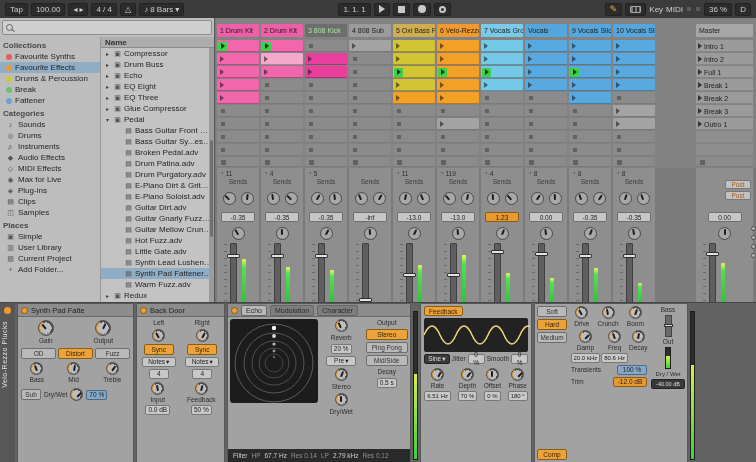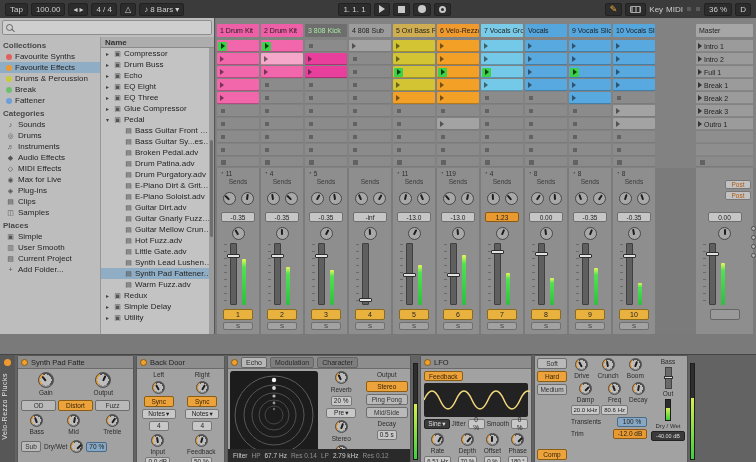--- a/index.html
+++ b/index.html
@@ -77,21 +77,21 @@
   .fhandle{position:absolute;left:10px;width:13px;height:4px;background:#e2e2e2;border:1px solid #2e2e2e;border-radius:1px;z-index:2}
   .fmeter{position:absolute;left:25px;bottom:1px;width:4px;background:linear-gradient(#e8f858 0,#52e052 18%,#2fbf3f 100%);border-radius:1px}
   .act{width:30px;height:11px;line-height:10px;margin:3px auto 0;background:#e9b23f;border:1px solid #8a6a1c;border-radius:2px;text-align:center;font-size:7px;color:#222}
   .solo{width:30px;height:8px;margin:2px auto 0;background:#a2a2a2;border:1px solid #6f6f6f;border-radius:2px;font-size:6px;line-height:7px;text-align:center;color:#333}
   .posts{height:32px;width:100%;display:flex;flex-direction:column;align-items:flex-end;gap:2px;padding:2px 2px 0 0}
   .post{width:26px;height:9px;line-height:8px;color:#b05a10;font-size:6.5px;background:#c2c2c2;border:1px solid #777;text-align:center;border-radius:2px}
   .mastact{background:#9a9a9a;border-color:#666}
   .rtoggles{position:absolute;right:0;top:208px;width:6px;display:flex;flex-direction:column;gap:4px;align-items:center}
   .rtog{width:5px;height:5px;border-radius:50%;background:#b5b5b5;border:1px solid #4e4e4e}
   
-  .devbar{position:absolute;left:0;bottom:0;right:0;height:108px;background:#636363;border-top:1px solid #454545;display:flex;gap:2px;overflow:hidden;z-index:4}
+  .devbar{position:absolute;left:0;bottom:0;right:0;height:160px;background:#636363;border-top:1px solid #454545;display:flex;gap:2px;overflow:hidden;z-index:4}
   .chaintab{width:15px;background:#575757;position:relative;flex:none}
   .chaintab .cdot{position:absolute;top:4px;left:4px;width:7px;height:7px;border-radius:50%;background:#f09a2e}
   .vtxt{position:absolute;top:18px;left:1px;writing-mode:vertical-rl;transform:rotate(180deg);font-size:7px;color:#e4e4e4;letter-spacing:.5px;white-space:nowrap}
   .dev{background:#a2a2a2;border:1px solid #575757;border-bottom:0;border-radius:2px 2px 0 0;display:flex;flex-direction:column;flex:none;overflow:hidden}
   .dtitle{height:13px;background:#8d8d8d;border-bottom:1px solid #6a6a6a;display:flex;align-items:center;gap:3px;padding:0 3px;font-size:7.5px;color:#1f1f1f;flex:none;white-space:nowrap;overflow:hidden}
   .pwr{width:7px;height:7px;border-radius:50%;background:#f0a22e;border:1px solid #8a5a10;flex:none}
   .dbody{flex:1;position:relative;font-size:7px;overflow:hidden}
   .dlabel{font-size:6.5px;color:#2c2c2c;text-align:center;line-height:8px;white-space:nowrap}
   .vbox{background:#c8c8c8;border:1px solid #777;border-radius:2px;font-size:6.5px;padding:0 2px;text-align:center;color:#222;height:10px;line-height:8px;display:inline-flex;align-items:center;justify-content:center;gap:1px}
   .vbox.dark{background:#3a3a3a;color:#ddd;border-color:#222}
@@ -256,21 +256,21 @@
           </li>
         </ul>
       <div class="btitle">Places</div>
       <ul id="bsec-2">
           <li class="b-item">
             <span class="b-ic">▣</span>
             <span class="b-lb">Simple</span>
           </li>
           <li class="b-item">
             <span class="b-ic">▥</span>
-            <span class="b-lb">User Smooth</span>
+            <span class="b-lb">User Library</span>
           </li>
           <li class="b-item">
             <span class="b-ic">▧</span>
             <span class="b-lb">Current Project</span>
           </li>
           <li class="b-item">
             <span class="b-ic">+</span>
             <span class="b-lb">Add Folder...</span>
           </li>
         </ul>
@@ -1242,24 +1242,20 @@
         <span class="fb-dim">Res 0.12</span>
       </div>
     </div>
   </div>
 
   <div class="devmeter">
       <span class="dm" style="height:58%"></span>
     </div>
 
   <div class="dev" style="width:112px">
-    <div class="dtitle">
-      <span class="pwr"></span>
-      <span>LFO</span>
-    </div>
     <div class="dbody">
       <div class="chiprow">
         <span class="chip">Feedback</span>
       </div>
       <div class="lfodisp">
         <svg width="106" height="34" viewBox="0 0 106 34" preserveAspectRatio="none">
           <path d="M0 17 Q 8 -1 16 17 T 32 17 T 48 17 T 64 17 T 80 17 T 96 17 T 112 17" fill="none" stroke="#f4d87e" stroke-width="1.5"></path>
         </svg>
       </div>
       <div class="lforow">

